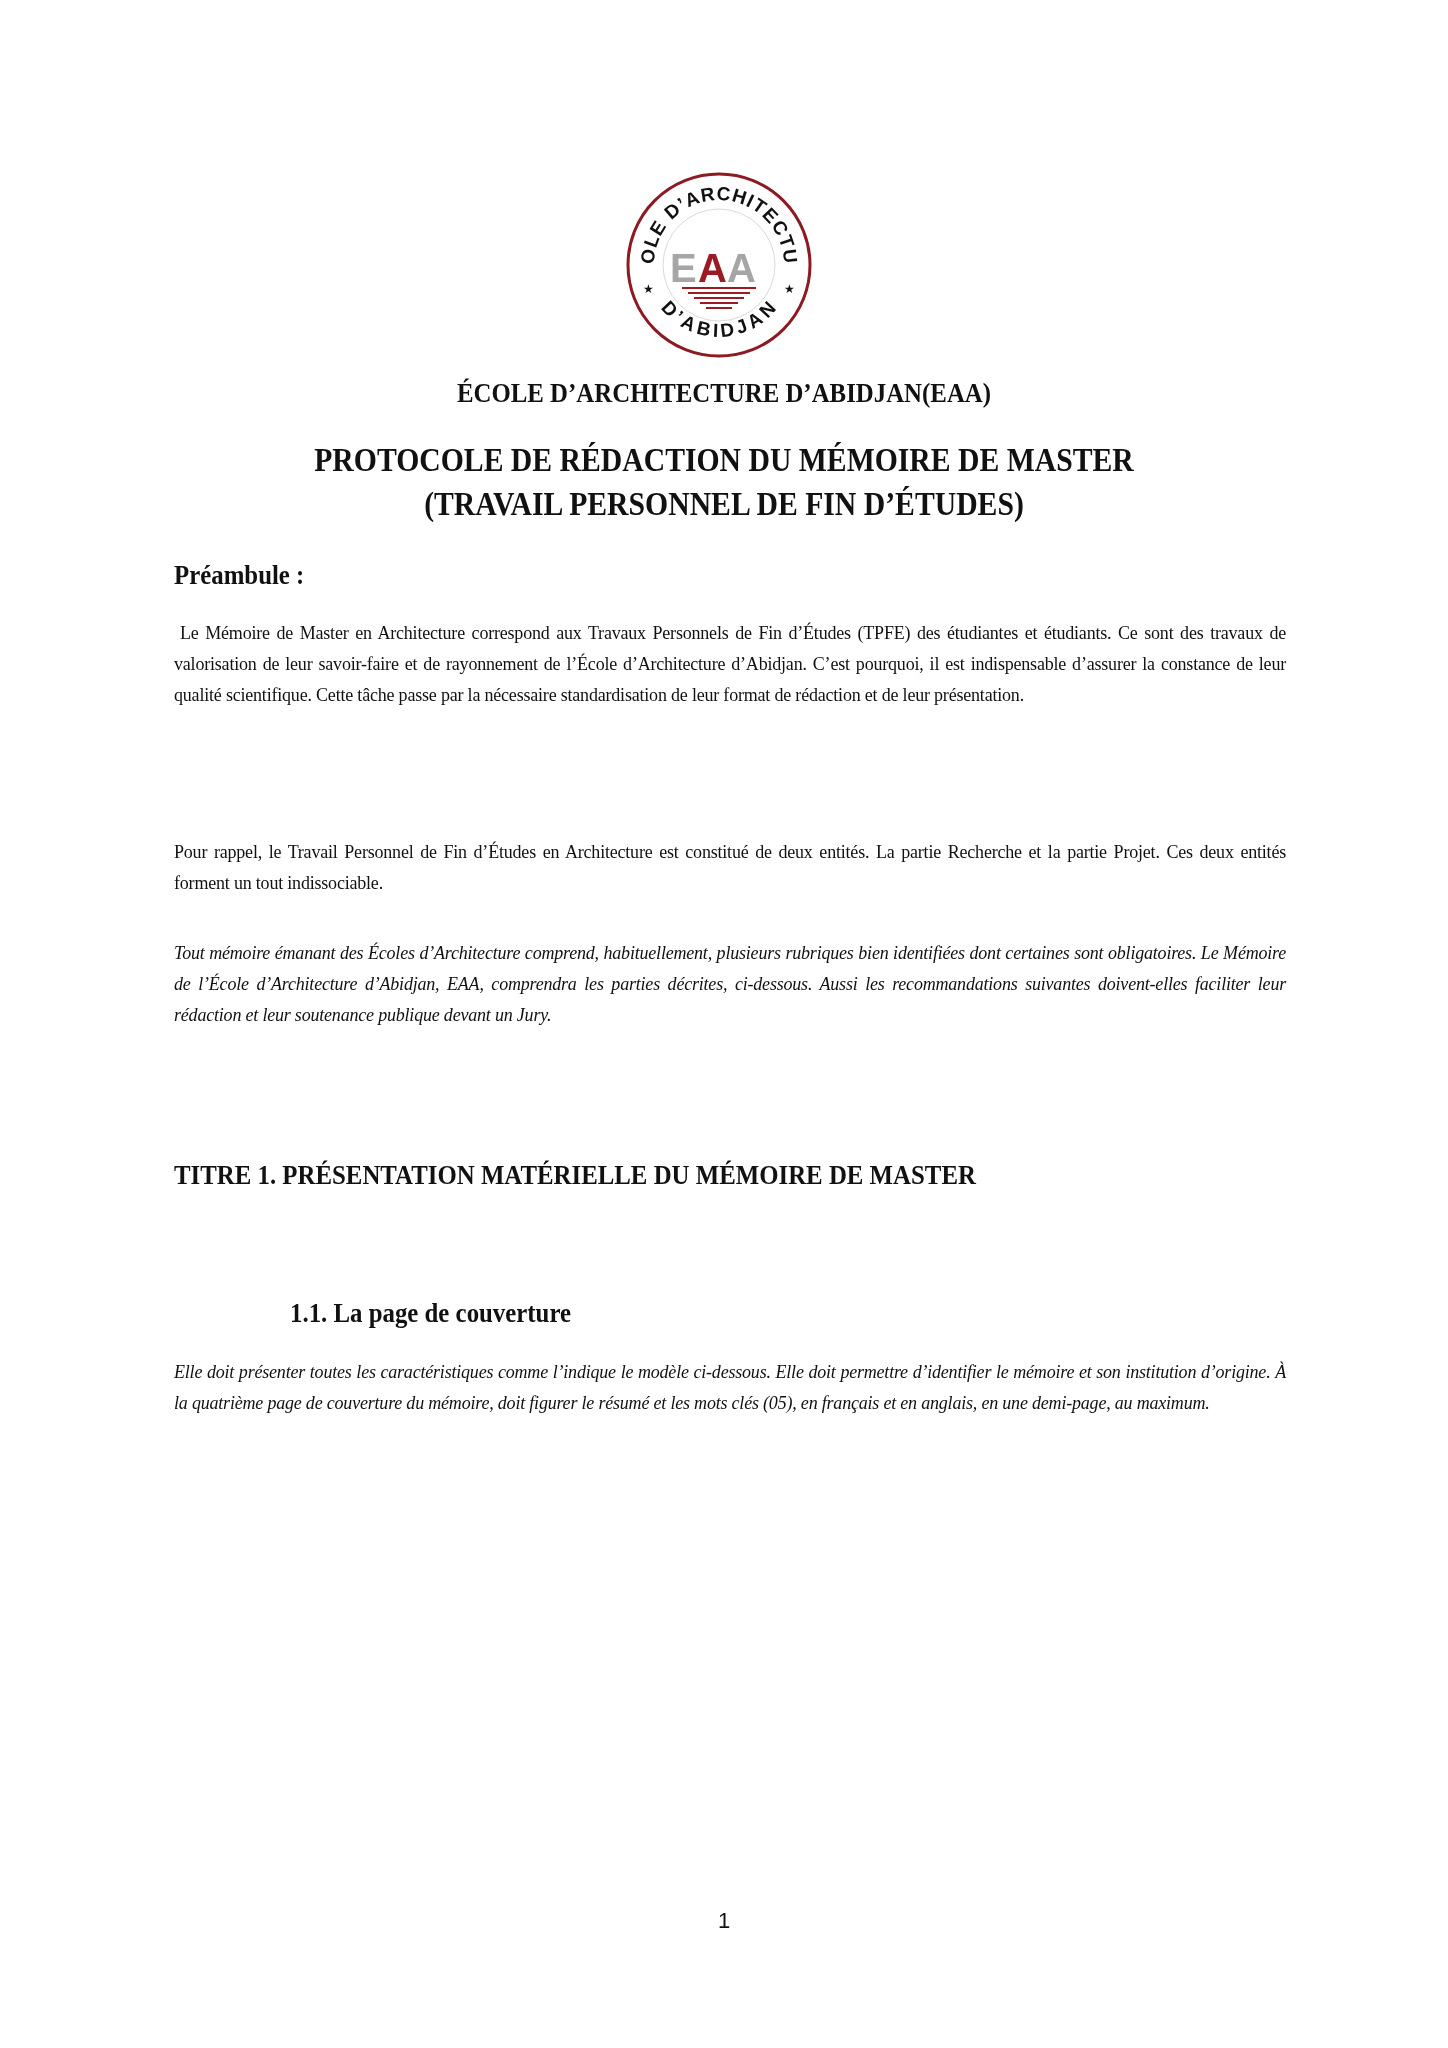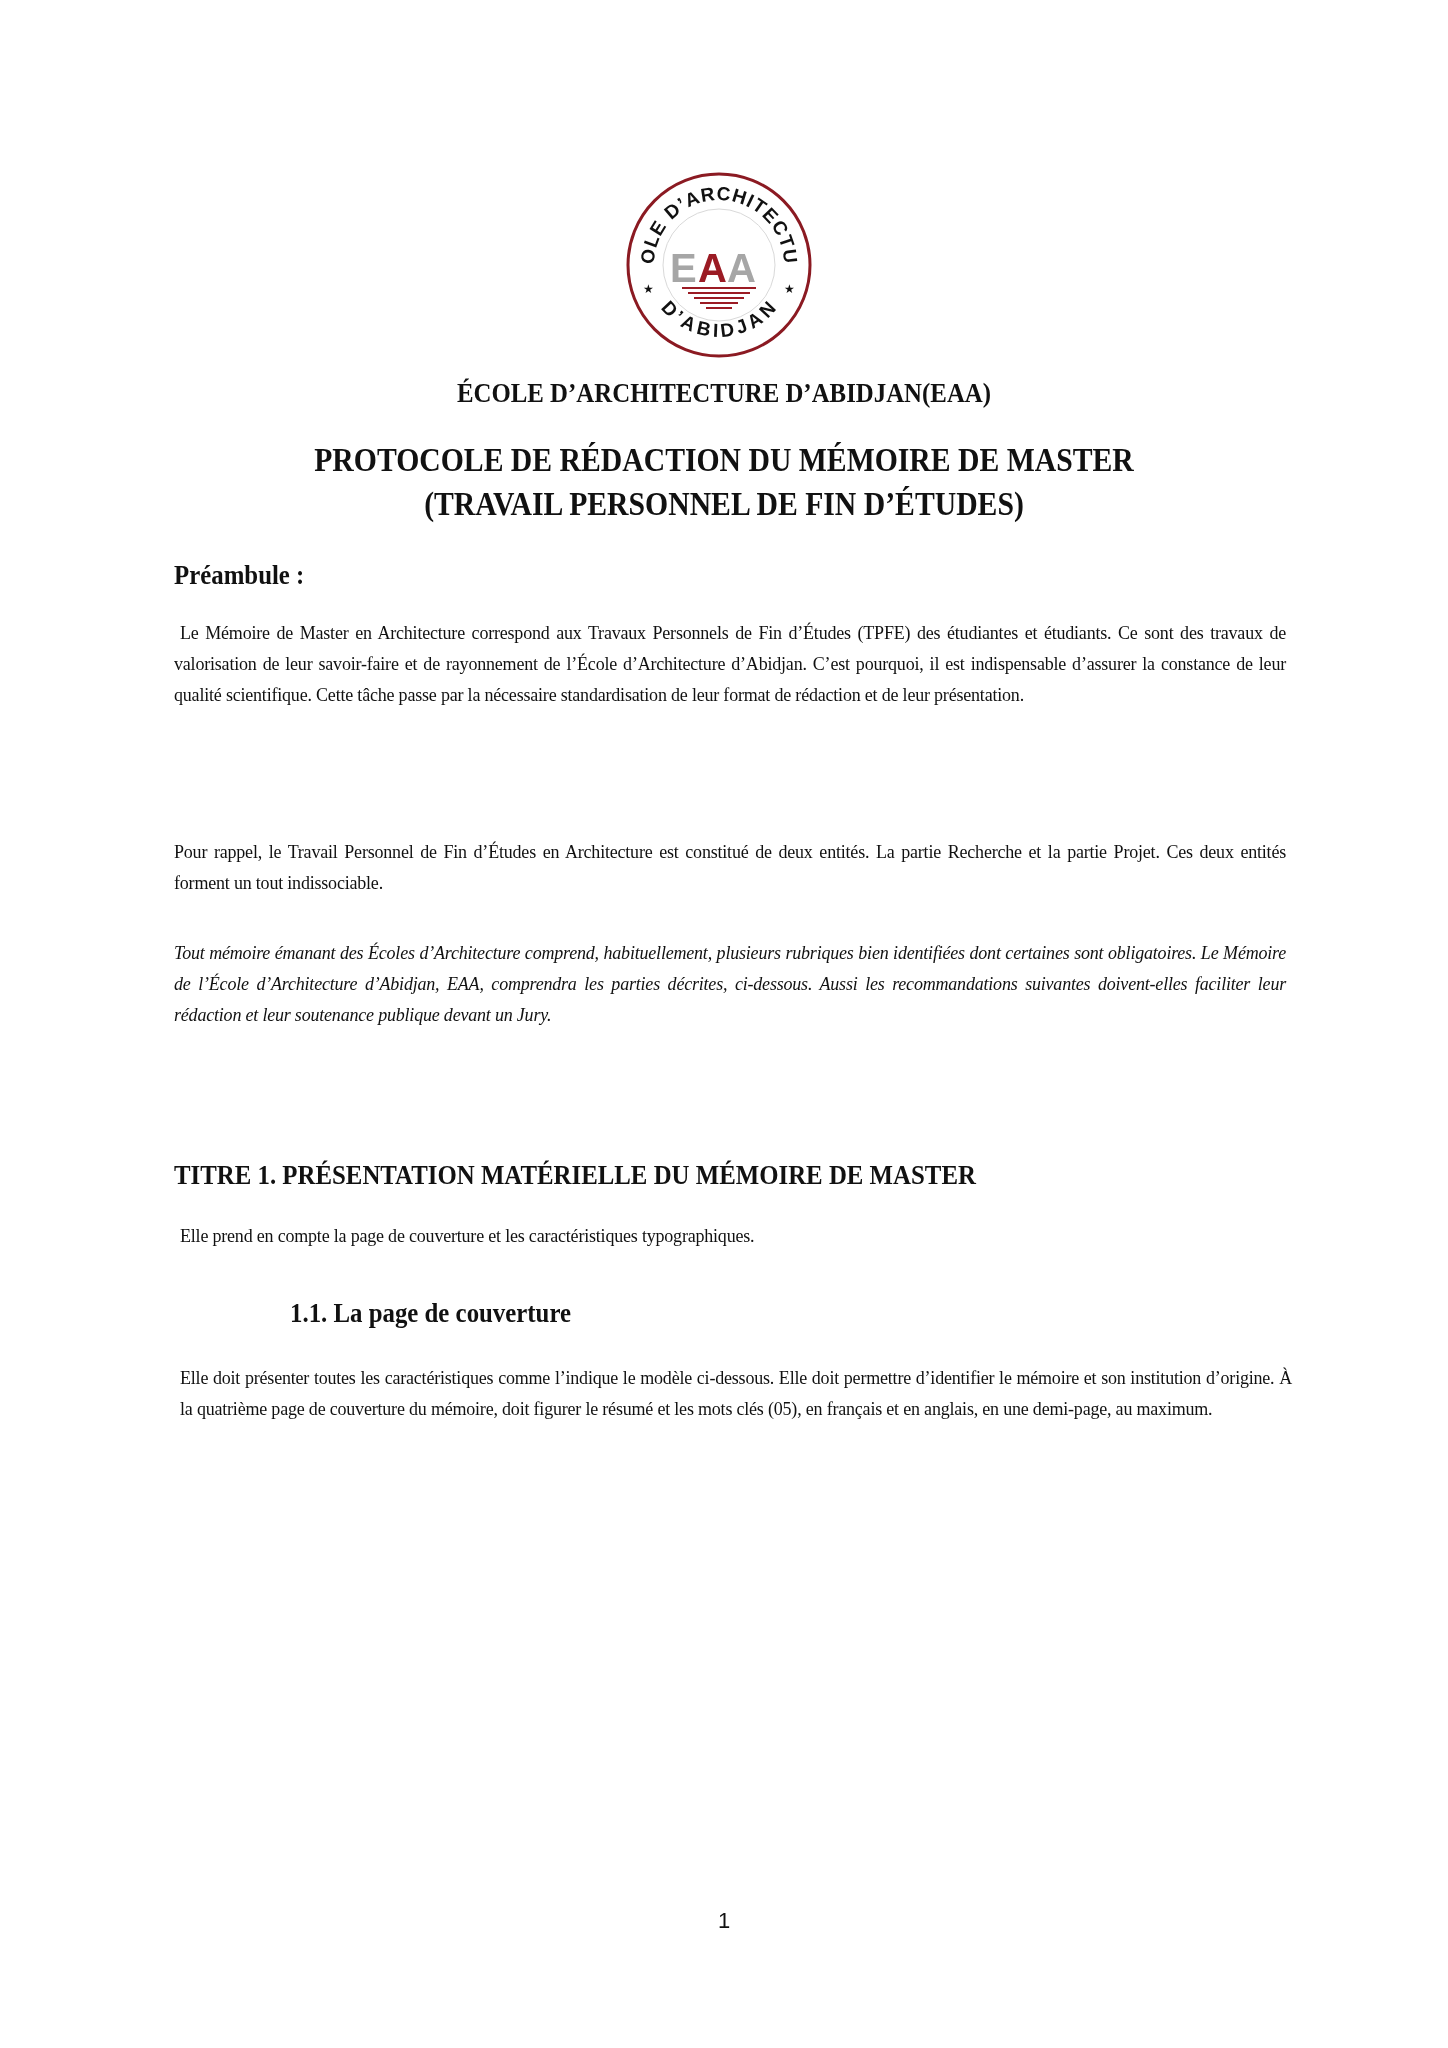--- a/index.html
+++ b/index.html
@@ -121,20 +121,19 @@
   <div class="center-line doc-title l2">(TRAVAIL PERSONNEL DE FIN D’ÉTUDES)</div>
 
   <div class="heading preamble">Préambule :</div>
 
   <p class="para p1 indent1" style="margin:0;">Le Mémoire de Master en Architecture correspond aux Travaux Personnels de Fin d’Études (TPFE) des étudiantes et étudiants. Ce sont des travaux de valorisation de leur savoir-faire et de rayonnement de l’École d’Architecture d’Abidjan. C’est pourquoi, il est indispensable d’assurer la constance de leur qualité scientifique. Cette tâche passe par la nécessaire standardisation de leur format de rédaction et de leur présentation.</p>
   <p class="para p2" style="margin:0;">Pour rappel, le Travail Personnel de Fin d’Études en Architecture est constitué de deux entités. La partie Recherche et la partie Projet. Ces deux entités forment un tout indissociable.</p>
   <p class="para p3" style="margin:0;">Tout mémoire émanant des Écoles d’Architecture comprend, habituellement, plusieurs rubriques bien identifiées dont certaines sont obligatoires. Le Mémoire de l’École d’Architecture d’Abidjan, EAA, comprendra les parties décrites, ci-dessous. Aussi les recommandations suivantes doivent-elles faciliter leur rédaction et leur soutenance publique devant un Jury.</p>
 
   <div class="heading titre1">TITRE 1. PRÉSENTATION MATÉRIELLE DU MÉMOIRE DE MASTER</div>
 
-  <p class="para p4 indent1" style="margin:0;">Elle prend en compte la page de couverture et les caractéristiques typographiques.</p>
 
   <div class="heading sub11">1.1. La page de couverture</div>
 
-  <p class="para p5" style="margin:6px;">Elle doit présenter toutes les caractéristiques comme l’indique le modèle ci-dessous. Elle doit permettre d’identifier le mémoire et son institution d’origine. À la quatrième page de couverture du mémoire, doit figurer le résumé et les mots clés (05), en français et en anglais, en une demi-page, au maximum.</p>
+  <p class="para p5" style="margin:0;font-style:italic;">Elle doit présenter toutes les caractéristiques comme l’indique le modèle ci-dessous. Elle doit permettre d’identifier le mémoire et son institution d’origine. À la quatrième page de couverture du mémoire, doit figurer le résumé et les mots clés (05), en français et en anglais, en une demi-page, au maximum.</p>
 
   <div class="page-number">1</div>
 </div>
 
 </body></html>

